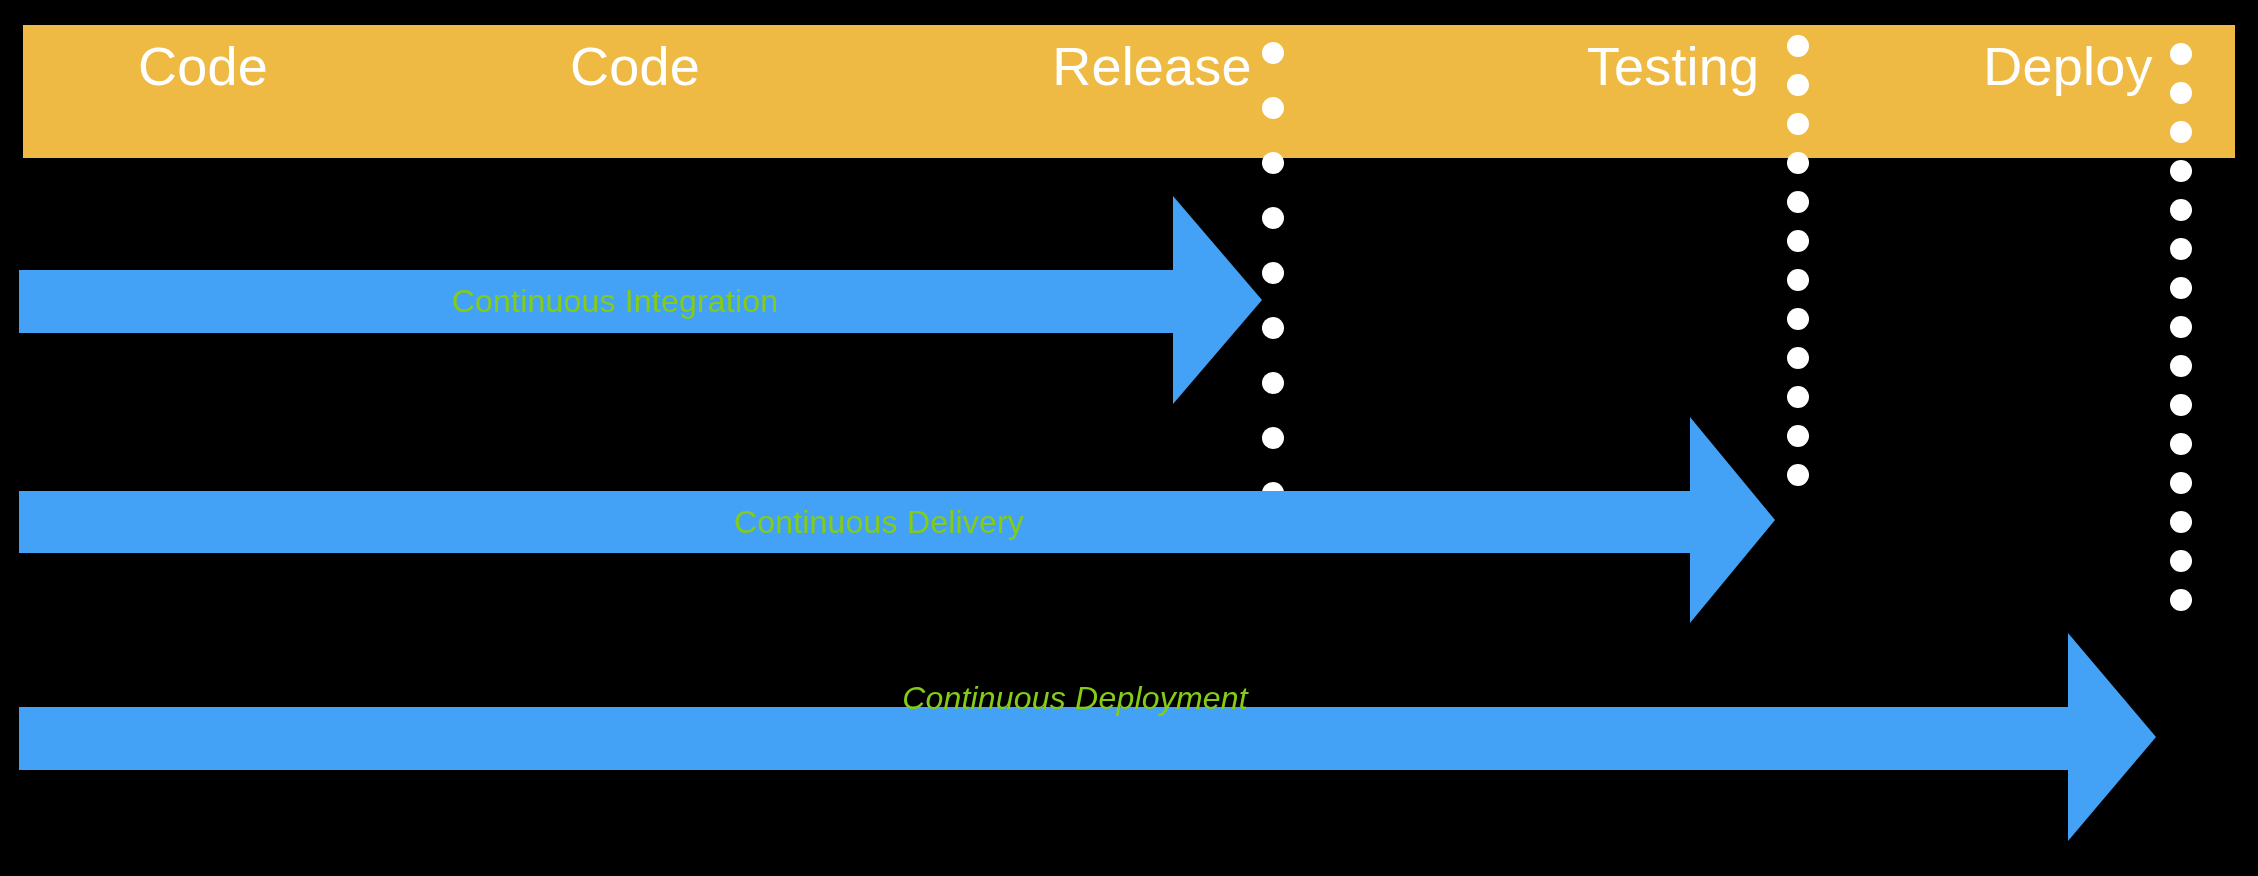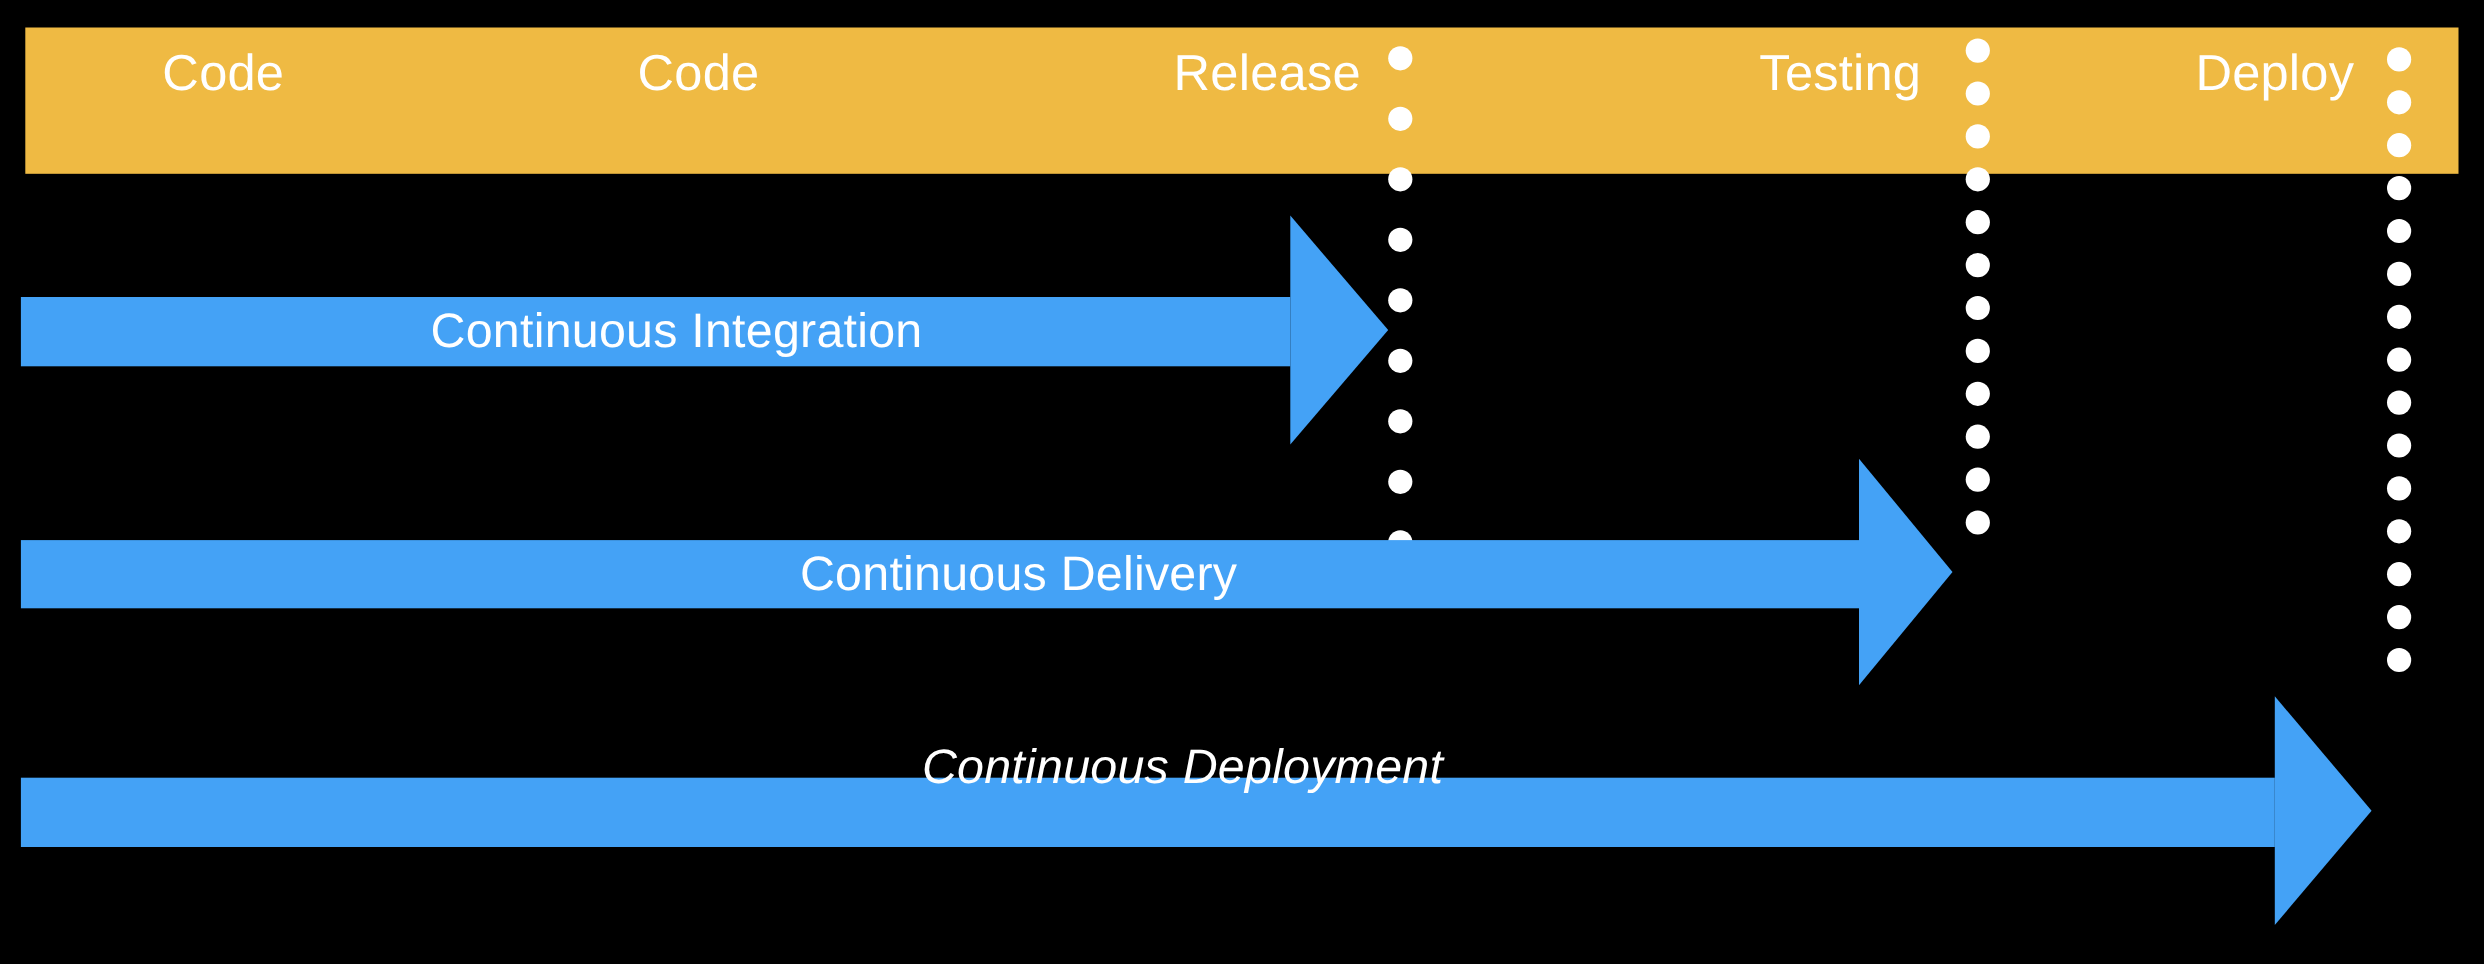--- a/index.html
+++ b/index.html
@@ -26,21 +26,21 @@
     width: 2212px;
     height: 133px;
     background: #EFBA43;
   }
   .stage-label {
     position: absolute;
     top: 0;
     height: 133px;
     line-height: 133px;
     color: #FFFFFF;
-    font-size: 46px;
+    font-size: 54px;
     white-space: nowrap;
     transform: translateX(-50%);
     letter-spacing: 0.2px;
   }
 
   
   .dot-column {
     position: absolute;
     transform: translateX(-50%);
     width: 30px;
@@ -66,22 +66,22 @@
   }
   .arrow-head {
     position: absolute;
     width: 0;
     height: 0;
     border-style: solid;
     border-color: transparent transparent transparent #44A2F6;
   }
   .arrow-label {
     position: absolute;
-    color: #ffffff;
-    font-size: 44px;
+    color: #84cc16;
+    font-size: 32px;
     white-space: nowrap;
     transform: translate(-50%, -50%);
     letter-spacing: 0.2px;
     pointer-events: none;
   }
 </style>
 </head>
 <body>
 
 <div id="canvas">
@@ -142,21 +142,21 @@
 
   <div id="arrows">
       <div class="arrow-row">
         <div class="arrow-shaft" style="left: 19px; top: 270px; width: 1154px; height: 63px;"></div>
         <div class="arrow-head" style="left: 1173px; top: 196px; border-width: 104px 0px 104px 89px;"></div>
         <div class="arrow-label" style="left: 615px; top: 301px;">Continuous Integration</div>
       </div>
       <div class="arrow-row">
         <div class="arrow-shaft" style="left: 19px; top: 491px; width: 1671px; height: 62px;"></div>
         <div class="arrow-head" style="left: 1690px; top: 417px; border-width: 103.5px 0px 103.5px 85px;"></div>
-        <div class="arrow-label" style="left: 926px; top: 522px;">Continuous Delivery</div>
+        <div class="arrow-label" style="left: 879px; top: 522px;">Continuous Delivery</div>
       </div>
       <div class="arrow-row">
         <div class="arrow-shaft" style="left: 19px; top: 707px; width: 2049px; height: 63px;"></div>
         <div class="arrow-head" style="left: 2068px; top: 633px; border-width: 104px 0px 104px 88px;"></div>
         <div class="arrow-label" style="left: 1075px; top: 698px; font-style: italic;">Continuous Deployment</div>
       </div>
     </div>
 
 </div>
 

